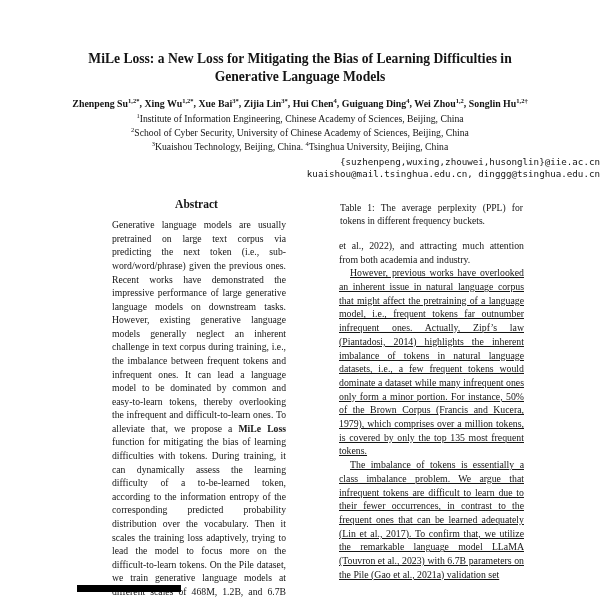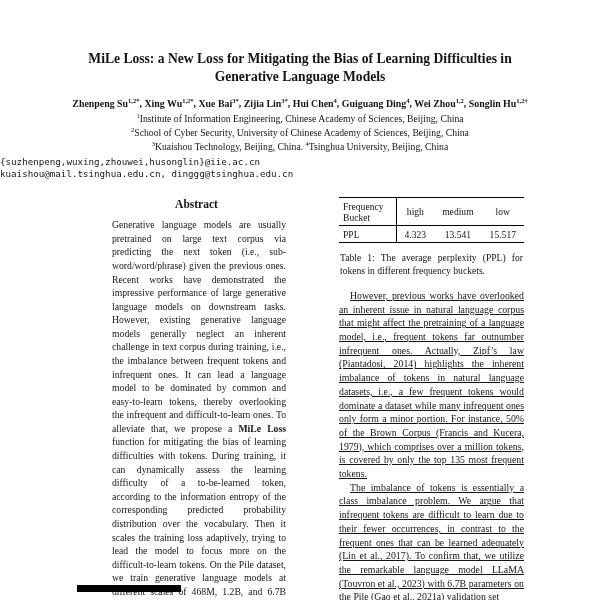--- a/index.html
+++ b/index.html
@@ -13,21 +13,21 @@
     margin:50px 78px 0; text-align:center;
     font-size:13.6px; font-weight:bold; line-height:1.3;
   }
   .authors {
     margin-top:11px; text-align:center; white-space:nowrap;
     font-size:9.9px; font-weight:bold;
   }
   .authors sup, .affils sup { font-size:6.5px; }
   .affils { margin-top:3px; text-align:center; font-size:9.7px; line-height:1.32; }
   .emails {
-    margin-top:2px; text-align:left;
+    margin-top:2px; text-align:right;
     font-family:"DejaVu Sans Mono", monospace; font-size:9.2px; line-height:1.33;
   }
   .columns { display:flex; gap:22px; margin:13px 76px 0; }
   .col { flex:1; min-width:0;margin-left:28px; }
   .abstract-heading { margin:5px 0 8px; text-align:center; font-size:11.5px; font-weight:bold; }
   .abstract-text {
     margin:0 3px 0 8px; font-size:9.7px; line-height:1.40;
     text-align:justify; hyphens:auto;
   }
   .ppl-table {
@@ -64,40 +64,23 @@
     </div>
 
   <div class="columns">
 
     <div class="col">
       <h2 class="abstract-heading">Abstract</h2>
       <p class="abstract-text"><span>Generative language models are usually pretrained on large text corpus via predicting the next token (i.e., sub-word/word/phrase) given the previous ones. Recent works have demonstrated the impressive performance of large generative language models on downstream tasks. However, existing generative language models generally neglect an inherent challenge in text corpus during training, i.e., the imbalance between frequent tokens and infrequent ones. It can lead a language model to be dominated by common and easy-to-learn tokens, thereby overlooking the infrequent and difficult-to-learn ones. To alleviate that, we propose a </span><b>MiLe Loss</b><span> function for mitigating the bias of learning difficulties with tokens. During training, it can dynamically assess the learning difficulty of a to-be-learned token, according to the information entropy of the corresponding predicted probability distribution over the vocabulary. Then it scales the training loss adaptively, trying to lead the model to focus more on the difficult-to-learn tokens. On the Pile dataset, we train generative language models at different scales of 468M, 1.2B, and 6.7B parameters. Experiments reveal that models incorporating the proposed </span><b>MiLe Loss</b><span> can gain consistent performance improvement on downstream benchmarks.</span></p>
     </div>
 
     <div class="col">
-      <table class="ppl-table">
-        <thead>
-          <tr>
-            <th class="c1">Frequency Bucket</th>
-            <th>high</th>
-            <th>medium</th>
-            <th>low</th>
-          </tr>
-        </thead>
-        <tbody>
-          <tr>
-            <td class="c1">PPL</td>
-            <td>4.323</td>
-            <td>13.541</td>
-            <td>15.517</td>
-          </tr>
-        </tbody>
-      </table>
       <p class="caption">Table 1: The average perplexity (PPL) for tokens in different frequency buckets.</p>
 
+      <p class="bodytext">et al., 2022), and attracting much attention from both academia and industry.</p>
       <p class="bodytext indent">However, previous works have overlooked an inherent issue in natural language corpus that might affect the pretraining of a language model, i.e., frequent tokens far outnumber infrequent ones. Actually, Zipf’s law (Piantadosi, 2014) highlights the inherent imbalance of tokens in natural language datasets, i.e., a few frequent tokens would dominate a dataset while many infrequent ones only form a minor portion. For instance, 50% of the Brown Corpus (Francis and Kucera, 1979), which comprises over a million tokens, is covered by only the top 135 most frequent tokens.</p>
       <p class="bodytext indent">The imbalance of tokens is essentially a class imbalance problem. We argue that infrequent tokens are difficult to learn due to their fewer occurrences, in contrast to the frequent ones that can be learned adequately (Lin et al., 2017). To confirm that, we utilize the remarkable language model LLaMA (Touvron et al., 2023) with 6.7B parameters on the Pile (Gao et al., 2021a) validation set</p>
     </div>
 
   </div>
 
   <div class="cutoff-bar"></div>
 
 </div>
 

